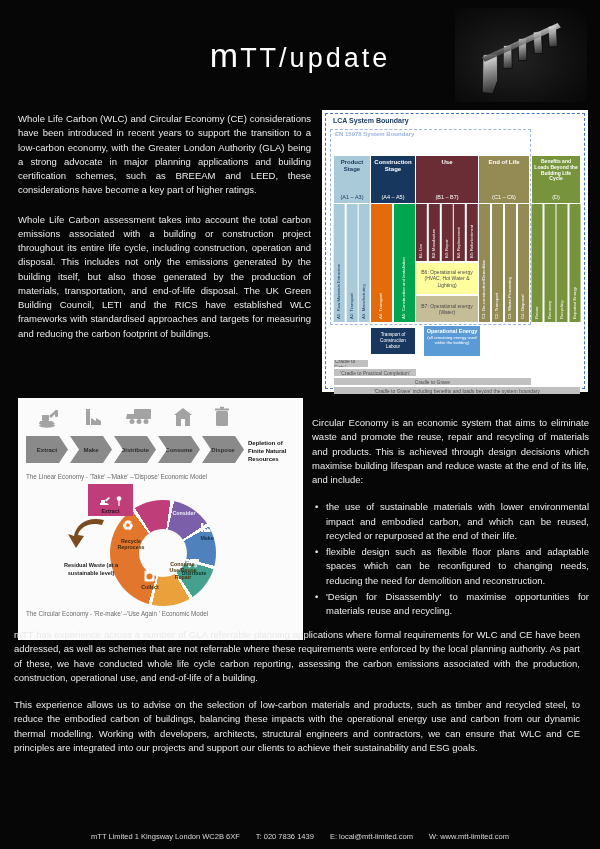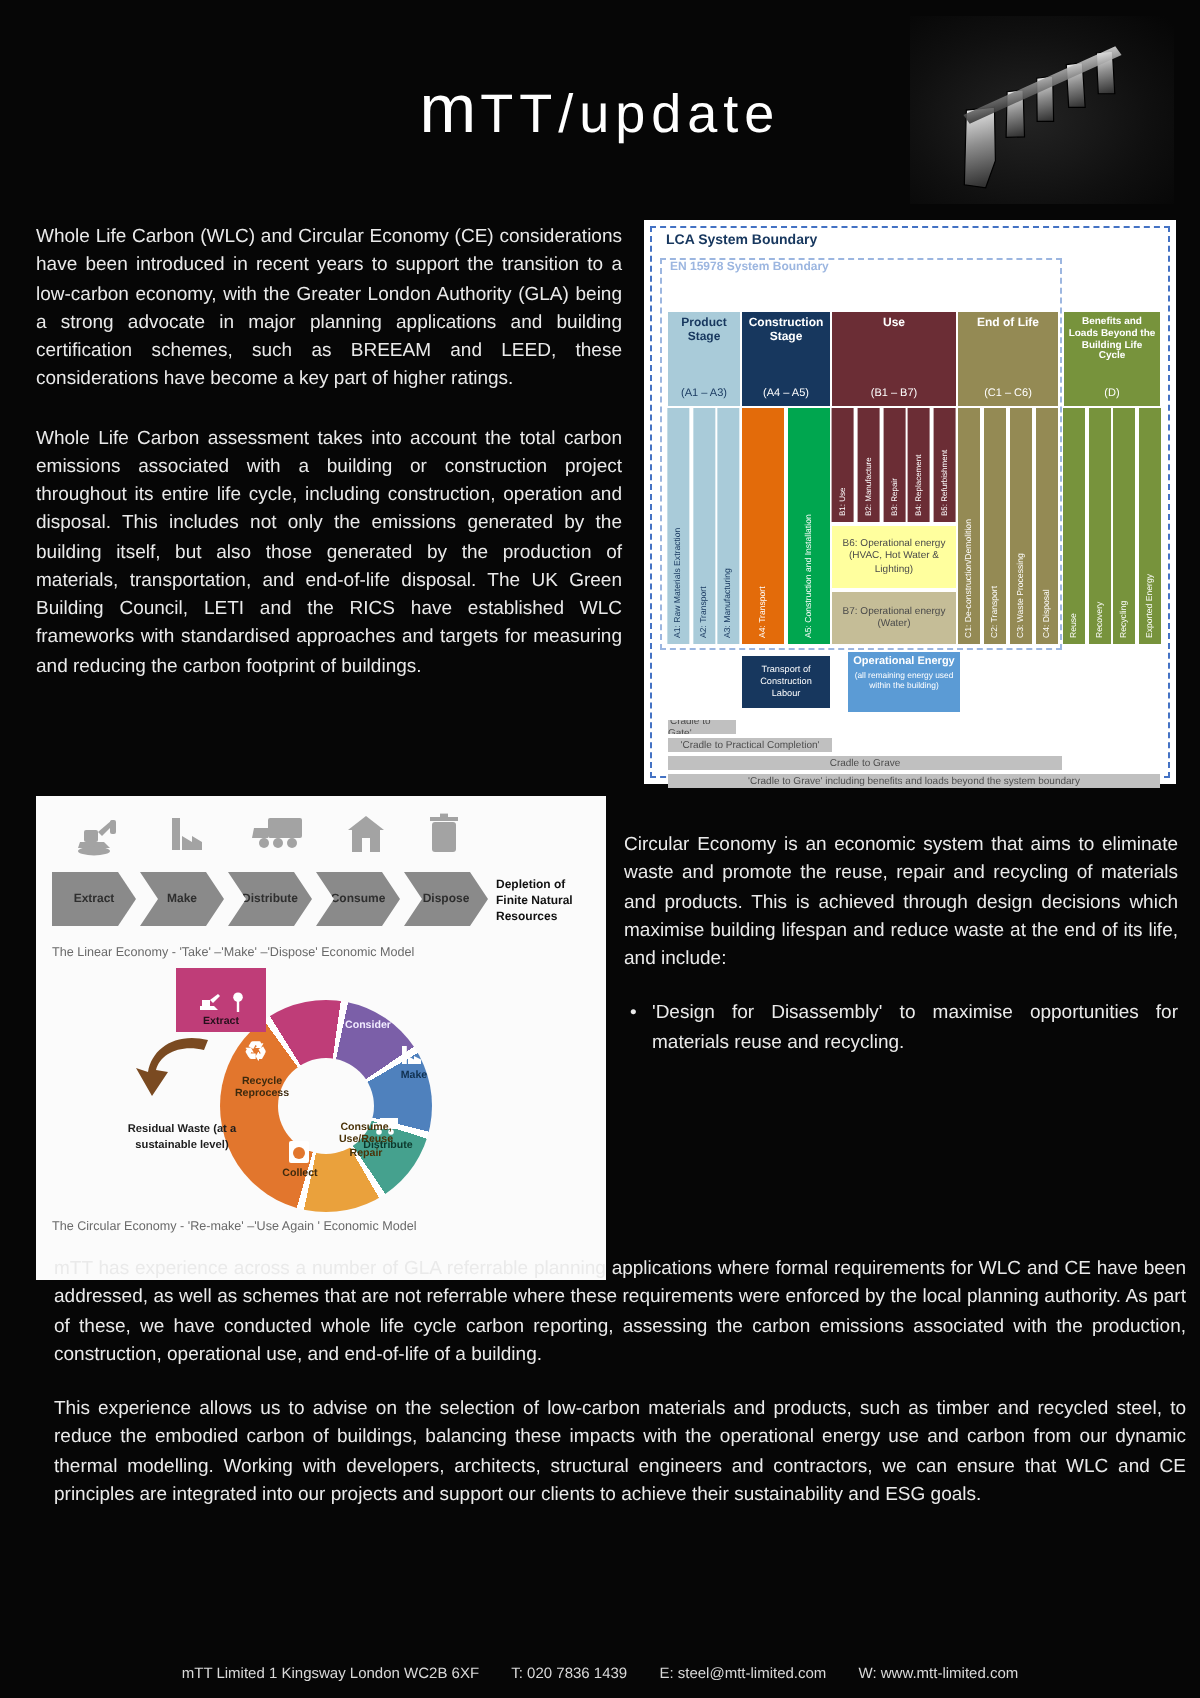--- a/index.html
+++ b/index.html
@@ -98,21 +98,21 @@
 
   
   .col2 { position:absolute; left:312px; top:416px; width:277px; }
   .col2 .para { margin-bottom:13px; }
   .bullets { list-style:none; }
   .bullets li { position:relative; padding-left:14px; text-align:justify; font-size:9.5px; line-height:1.5;
                 color:#eaeaea; margin-bottom:2px; }
   .bullets li::before { content:"\2022"; position:absolute; left:3px; }
 
   
-  .closing { position:absolute; left:27px; top:628px; width:566px; }
+  .closing { position:absolute; left:14px; top:628px; width:566px; }
   .closing .para { margin-bottom:13px; }
 
   
   .footer { position:absolute; left:0; bottom:8px; width:600px; text-align:center; font-size:7.5px; color:#d9d9d9; }
   .footer span { margin:0 7px; }
 </style>
 </head>
 <body>
 
 <div class="page">
@@ -325,29 +325,31 @@
       <path d="M38 6 C22 2 10 10 8 22 L2 20 L10 34 L18 22 L12 21 C14 13 24 8 36 11 Z" fill="#7a4a21"></path>
     </svg>
     <div class="residual-text">Residual Waste (at a sustainable level)</div>
 
     <div class="fig-cap cap2">The Circular Economy - 'Re-make' –'Use Again ' Economic Model</div>
   </div>
 
   <div class="col2">
     <p class="para">Circular Economy is an economic system that aims to eliminate waste and promote the reuse, repair and recycling of materials and products. This is achieved through design decisions which maximise building lifespan and reduce waste at the end of its life, and include:</p>
     <ul class="bullets">
+      <li>the use of sustainable materials with lower environmental impact and embodied carbon, and which can be reused, recycled or repurposed at the end of their life.</li>
+      <li>flexible design such as flexible floor plans and adaptable spaces which can be reconfigured to changing needs, reducing the need for demolition and reconstruction.</li>
       <li>'Design for Disassembly' to maximise opportunities for materials reuse and recycling.</li>
     </ul>
   </div>
 
   <div class="closing">
     <p class="para">mTT has experience across a number of GLA referrable planning applications where formal requirements for WLC and CE have been addressed, as well as schemes that are not referrable where these requirements were enforced by the local planning authority. As part of these, we have conducted whole life cycle carbon reporting, assessing the carbon emissions associated with the production, construction, operational use, and end-of-life of a building.</p>
     <p class="para">This experience allows us to advise on the selection of low-carbon materials and products, such as timber and recycled steel, to reduce the embodied carbon of buildings, balancing these impacts with the operational energy use and carbon from our dynamic thermal modelling. Working with developers, architects, structural engineers and contractors, we can ensure that WLC and CE principles are integrated into our projects and support our clients to achieve their sustainability and ESG goals.</p>
   </div>
 
   <div class="footer">
     <span>mTT Limited 1 Kingsway London WC2B 6XF</span>
     <span>T: 020 7836 1439</span>
-    <span>E: steel@mtt-limited.com</span>
+    <span>E: local@mtt-limited.com</span>
     <span>W: www.mtt-limited.com</span>
   </div>
 
 </div>
 
 </body></html>

